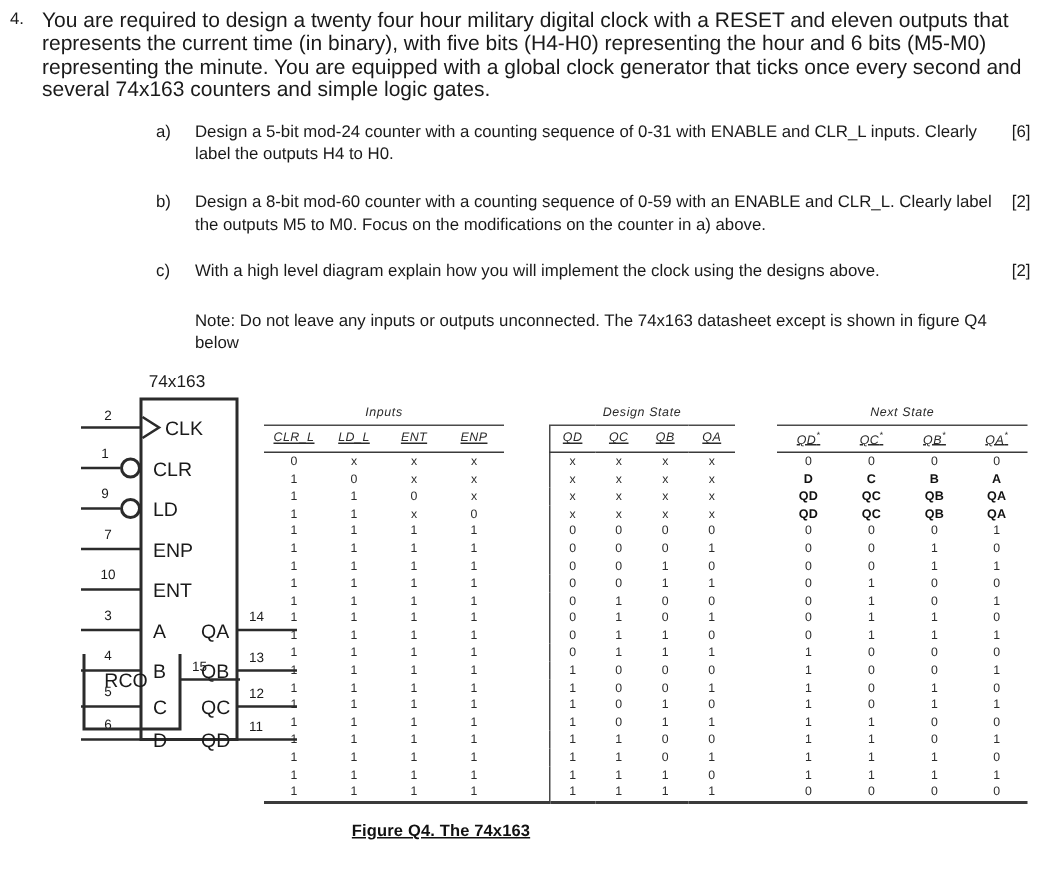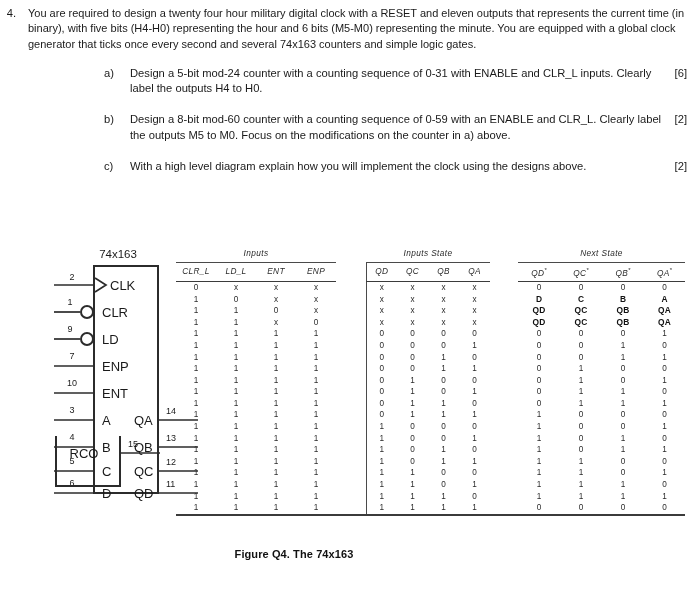--- a/index.html
+++ b/index.html
@@ -30,21 +30,21 @@
     width: 28px;
     flex: 0 0 28px;
     text-align: right;
     padding-right: 12px;
     font-size: 11.2px;
     line-height: 15.3px;
     box-sizing: border-box;
   }
   .q-body {
     flex: 1 1 auto;
-    font-size: 11px;
+    font-size: 14px;
     line-height: 15.3px;
     text-align: left;
     padding-right: 8px;
   }
   .q-body p { margin: 0; }
 
   .sub-row {
     display: flex;
     align-items: flex-start;
     margin-top: 13px;
@@ -90,21 +90,21 @@
     width: 175px;
     height: 275px;
     padding-left: 38px;
   }
   #chip-symbol svg { display: block; }
 
   
   #truth-table {
     position: absolute;
     left: 176px;
-    top: 247px;
+    top: 268px;
     width: 509px;
     height: 278px;
   }
   table.tt {
     border-collapse: collapse;
     width: 509px;
     font-family: "Liberation Sans", sans-serif;
   }
   table.tt td, table.tt th {
     padding: 0;
@@ -124,39 +124,40 @@
   }
   .col-head {
     font-style: italic;
     font-weight: bold;
     font-size: 8.6px;
     letter-spacing: 0.3px;
     color: #111;
     padding: 2px 0 2px 0 !important;
   }
   .under-grp { border-bottom: 1.1px solid #4a4a4a; }
-  .under-head { border-bottom: 1.6px solid #3b3b3b; }
+  .under-head { border-bottom: 1.6px solid #3b3b3b; text-decoration: underline; }
   .vline-l { border-left: 1.1px solid #4a4a4a; }
   .rule-bottom td { border-bottom: 2.2px solid #3b3b3b; }
   .cell { font-size: 8.4px; color: #2f2f2f; }
   .cell.sym { font-size: 8.2px; }
   .cell.word { font-weight: bold; font-size: 8.4px; color: #111; letter-spacing: 0.2px; }
   .star { font-size: 6px; vertical-align: super; }
 
   
   #figure-caption {
     position: absolute;
     left: 0;
     top: 548px;
     width: 588px;
     text-align: center;
     font-size: 11px;
     font-weight: bold;
     color: #111;
     letter-spacing: 0.1px;
+    text-decoration: underline;
   }
 </style>
 </head>
 <body>
 
 <div id="question-block">
 
   <div class="q-row" style="margin-top:6px;">
     <div class="q-num">4.</div>
     <div class="q-body">
@@ -184,20 +185,25 @@
 
   <div class="sub-row" style="margin-top:16px;">
     <div class="sub-gutter"></div>
     <div class="sub-letter">c)</div>
     <div class="sub-text">
       <span class="marks-inline">[2]</span>
       <p>With a high level diagram explain how you will implement the clock using the designs above.</p>
     </div>
   </div>
 
+  <div class="note-row" style="margin-top:17px;">
+    <div class="sub-gutter"></div>
+    <div class="sub-letter"></div>
+    <div class="note-text">Note: Do not leave any inputs or outputs unconnected. The 74x163 datasheet except is shown in figure Q4 below</div>
+  </div>
 
 </div>
 
 <div id="chip-symbol">
   <svg width="175" height="275" viewBox="0 0 175 275" xmlns="http://www.w3.org/2000/svg">
 
     <text id="chip-title-text" x="80" y="15" text-anchor="middle" font-family="Liberation Sans, sans-serif" font-size="11.5" fill="#1a1a1a">74x163</text>
 
     <rect x="56" y="23" width="64" height="227" fill="none" stroke="#2b2b2b" stroke-width="2"></rect>
 
@@ -285,21 +291,21 @@
       <col style="width:28px">
       <col style="width:42px">
         <col style="width:42px">
         <col style="width:42px">
         <col style="width:41px">
     </colgroup>
     <thead>
       <tr class="rule-top">
         <th class="grp-head under-grp" colspan="4">Inputs</th>
         <th></th>
-        <th class="grp-head under-grp" colspan="4">Inputs State</th>
+        <th class="grp-head under-grp" colspan="4">Design State</th>
         <th></th>
         <th class="grp-head under-grp" colspan="4">Next State</th>
       </tr>
       <tr>
         <th class="col-head under-head">CLR_L</th>
         <th class="col-head under-head">LD_L</th>
         <th class="col-head under-head">ENT</th>
         <th class="col-head under-head">ENP</th>
         <th></th>
         <th class="col-head under-head vline-l">QD</th>

